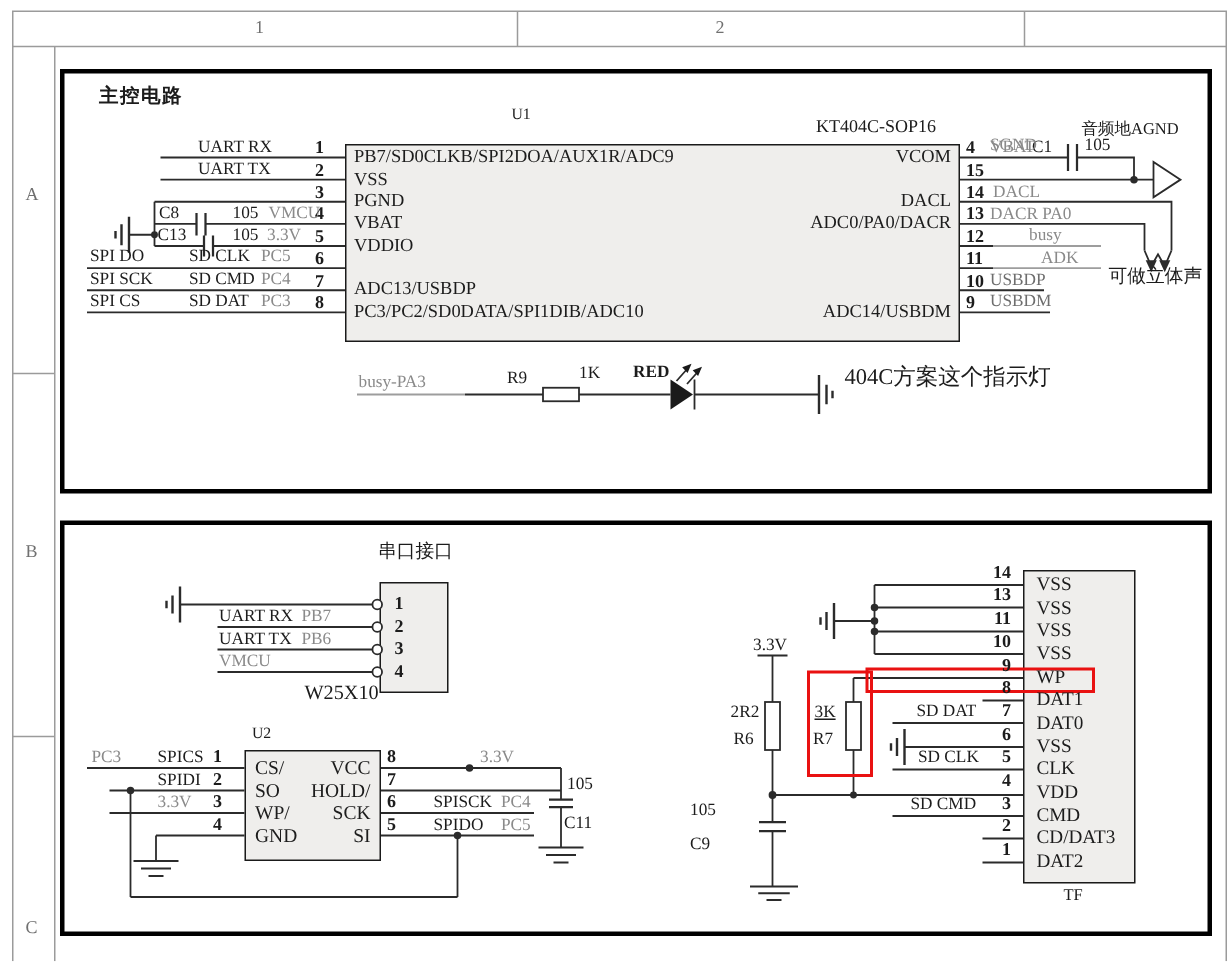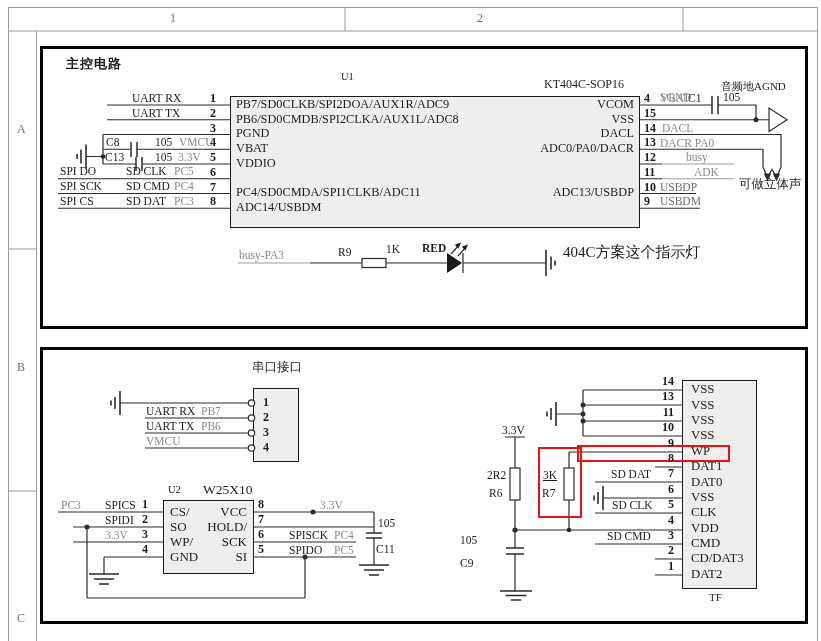--- a/index.html
+++ b/index.html
@@ -133,21 +133,20 @@
 
       <div class="crow">
         <span class="pnum pn-l">1</span>
         <span>PB7/SD0CLKB/SPI2DOA/AUX1R/ADC9</span>
         <span>VCOM</span>
         <span class="pnum pn-r">4</span>
       </div>
 
       <div class="crow">
         <span class="pnum pn-l">2</span>
-        <span>PB6/SD0CMDB/SPI2CLKA/AUX1L/ADC8</span>
         <span>VSS</span>
         <span class="pnum pn-r">15</span>
       </div>
 
       <div class="crow">
         <span class="pnum pn-l">3</span>
         <span>PGND</span>
         <span>DACL</span>
         <span class="pnum pn-r">14</span>
       </div>
@@ -165,27 +164,27 @@
         <span class="pnum pn-r">12</span>
       </div>
 
       <div class="crow">
         <span class="pnum pn-l">6</span>
         <span class="pnum pn-r">11</span>
       </div>
 
       <div class="crow">
         <span class="pnum pn-l">7</span>
-        <span>PC4/SD0CMDA/SPI1CLKB/ADC11</span>
         <span>ADC13/USBDP</span>
         <span class="pnum pn-r">10</span>
       </div>
 
       <div class="crow">
         <span class="pnum pn-l">8</span>
+        <span>PC3/PC2/SD0DATA/SPI1DIB/ADC10</span>
         <span>ADC14/USBDM</span>
         <span class="pnum pn-r">9</span>
       </div>
     </div>
 
   <div class="rows" id="ser-rows">
 
       <div class="crow">
         <span>1</span>
       </div>
@@ -344,21 +343,21 @@
   <span class="lb cn-note" style="left:563px;top:247px;">404C方案这个指示灯</span>
 
   <span class="lb cn-small" style="left:252px;top:362px;">串口接口</span>
   <span class="lb" style="left:146px;top:406px;">UART RX</span>
   <span class="lb gy" style="left:201px;top:406px;">PB7</span>
   <span class="lb" style="left:146px;top:421px;">UART TX</span>
   <span class="lb gy" style="left:201px;top:421px;">PB6</span>
   <span class="lb gy" style="left:146px;top:436px;">VMCU</span>
 
   <span class="lb sm" style="left:168px;top:484px;">U2</span>
-  <span class="lb" style="left:203px;top:484px;font-size:13.5px;">W25X10</span>
+  <span class="lb" style="left:203px;top:456px;font-size:13.5px;">W25X10</span>
   <span class="lb gy" style="left:61px;top:500px;">PC3</span>
   <span class="lb" style="left:105px;top:500px;">SPICS</span>
   <span class="lb" style="left:105px;top:515px;">SPIDI</span>
   <span class="lb gy" style="left:105px;top:530px;">3.3V</span>
   <span class="lb gy" style="left:320px;top:500px;">3.3V</span>
   <span class="lb" style="left:289px;top:530px;">SPISCK</span>
   <span class="lb gy" style="left:334px;top:530px;">PC4</span>
   <span class="lb" style="left:289px;top:545px;">SPIDO</span>
   <span class="lb gy" style="left:334px;top:545px;">PC5</span>
   <span class="lb" style="left:378px;top:518px;">105</span>

